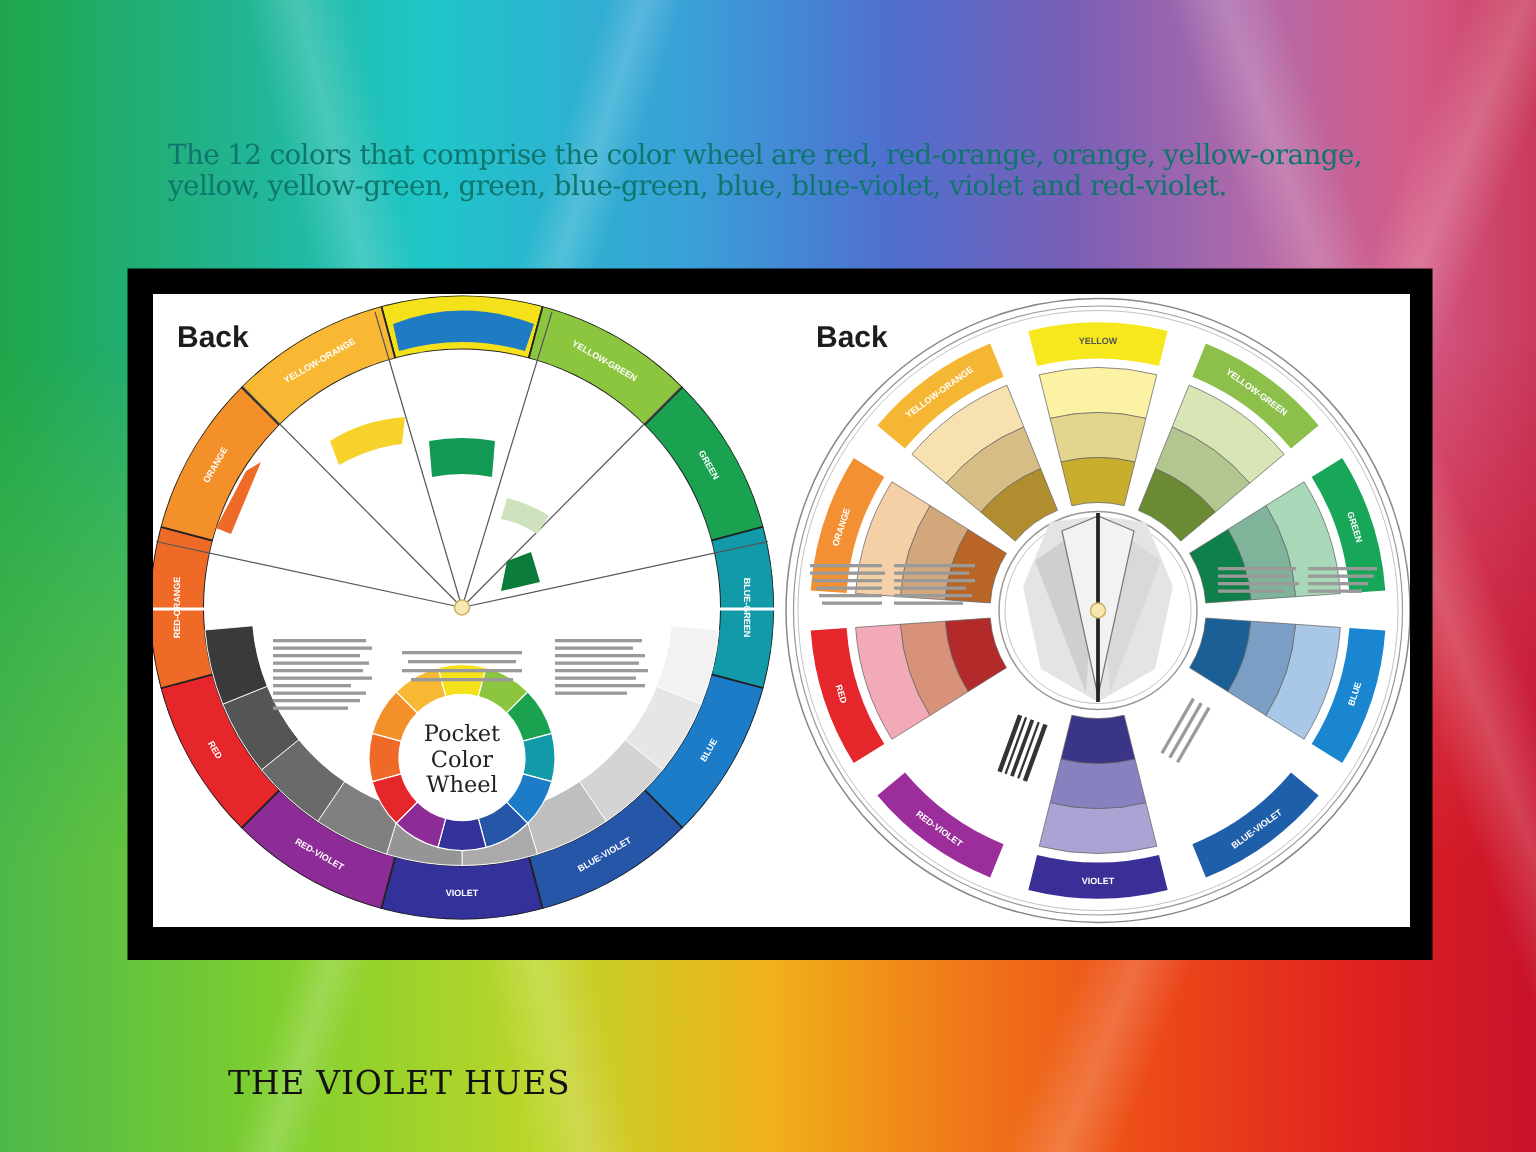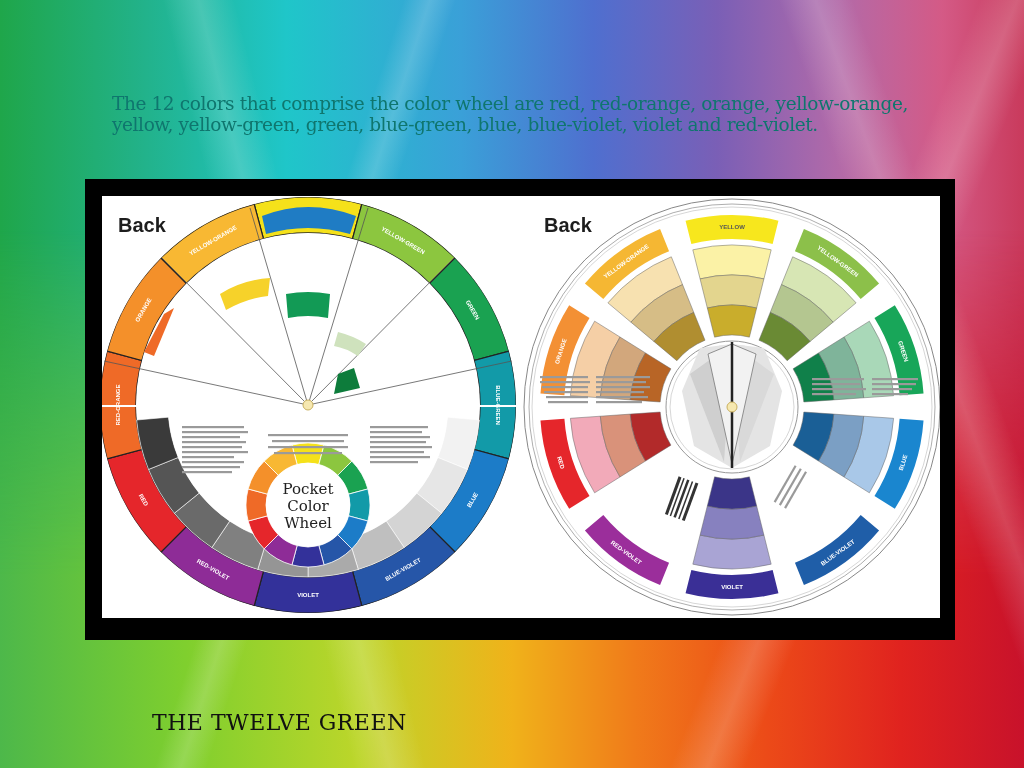--- a/index.html
+++ b/index.html
@@ -263,13 +263,13 @@
         <rect x="352" y="192" width="40" height="2.2"></rect>
           <rect x="352" y="197" width="36" height="2.2"></rect>
         <rect x="262" y="280" width="42" height="2.2" transform="rotate(-60 280 300)"></rect>
         <rect x="262" y="286" width="42" height="2.2" transform="rotate(-60 280 300)"></rect>
         <rect x="262" y="292" width="42" height="2.2" transform="rotate(-60 280 300)"></rect>
       </g>
     </svg>
   </div>
 </div>
 
-<div class="footer-title">THE TWELVE GREEN</div>
+<div class="footer-title">THE VIOLET HUES</div>
 
 </body></html>

